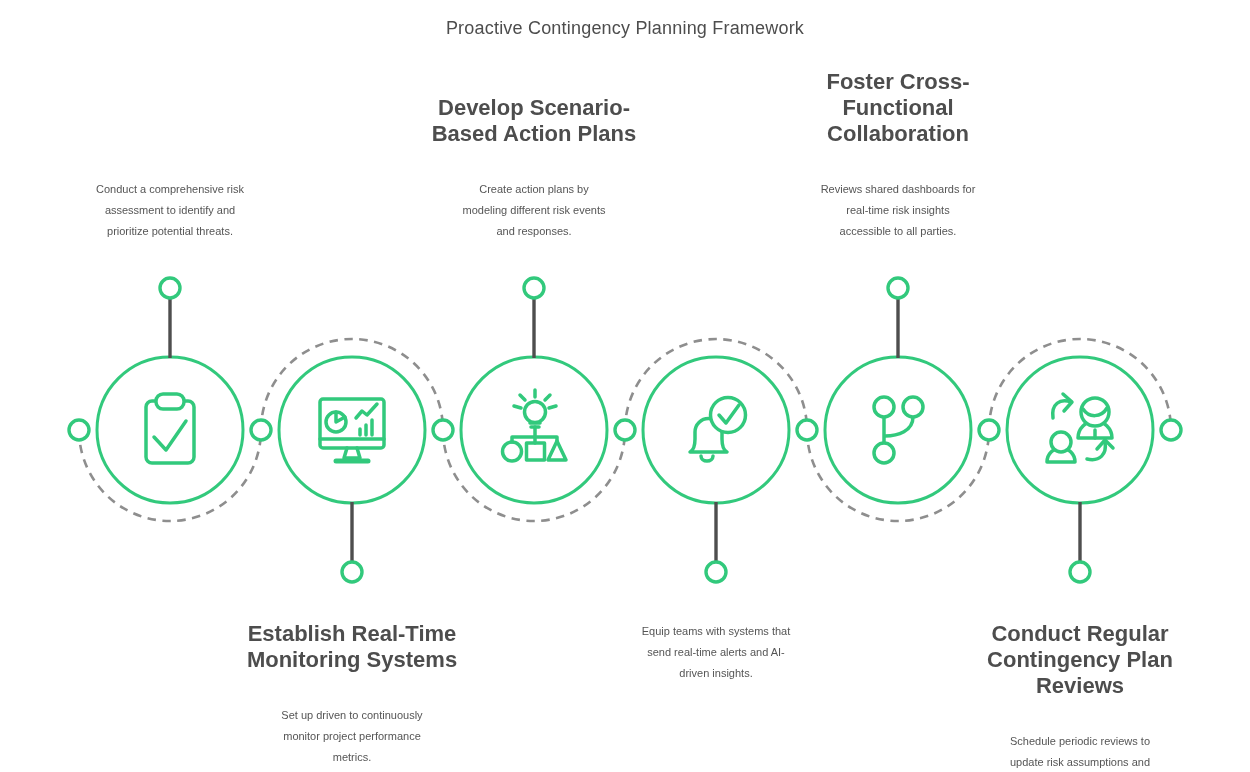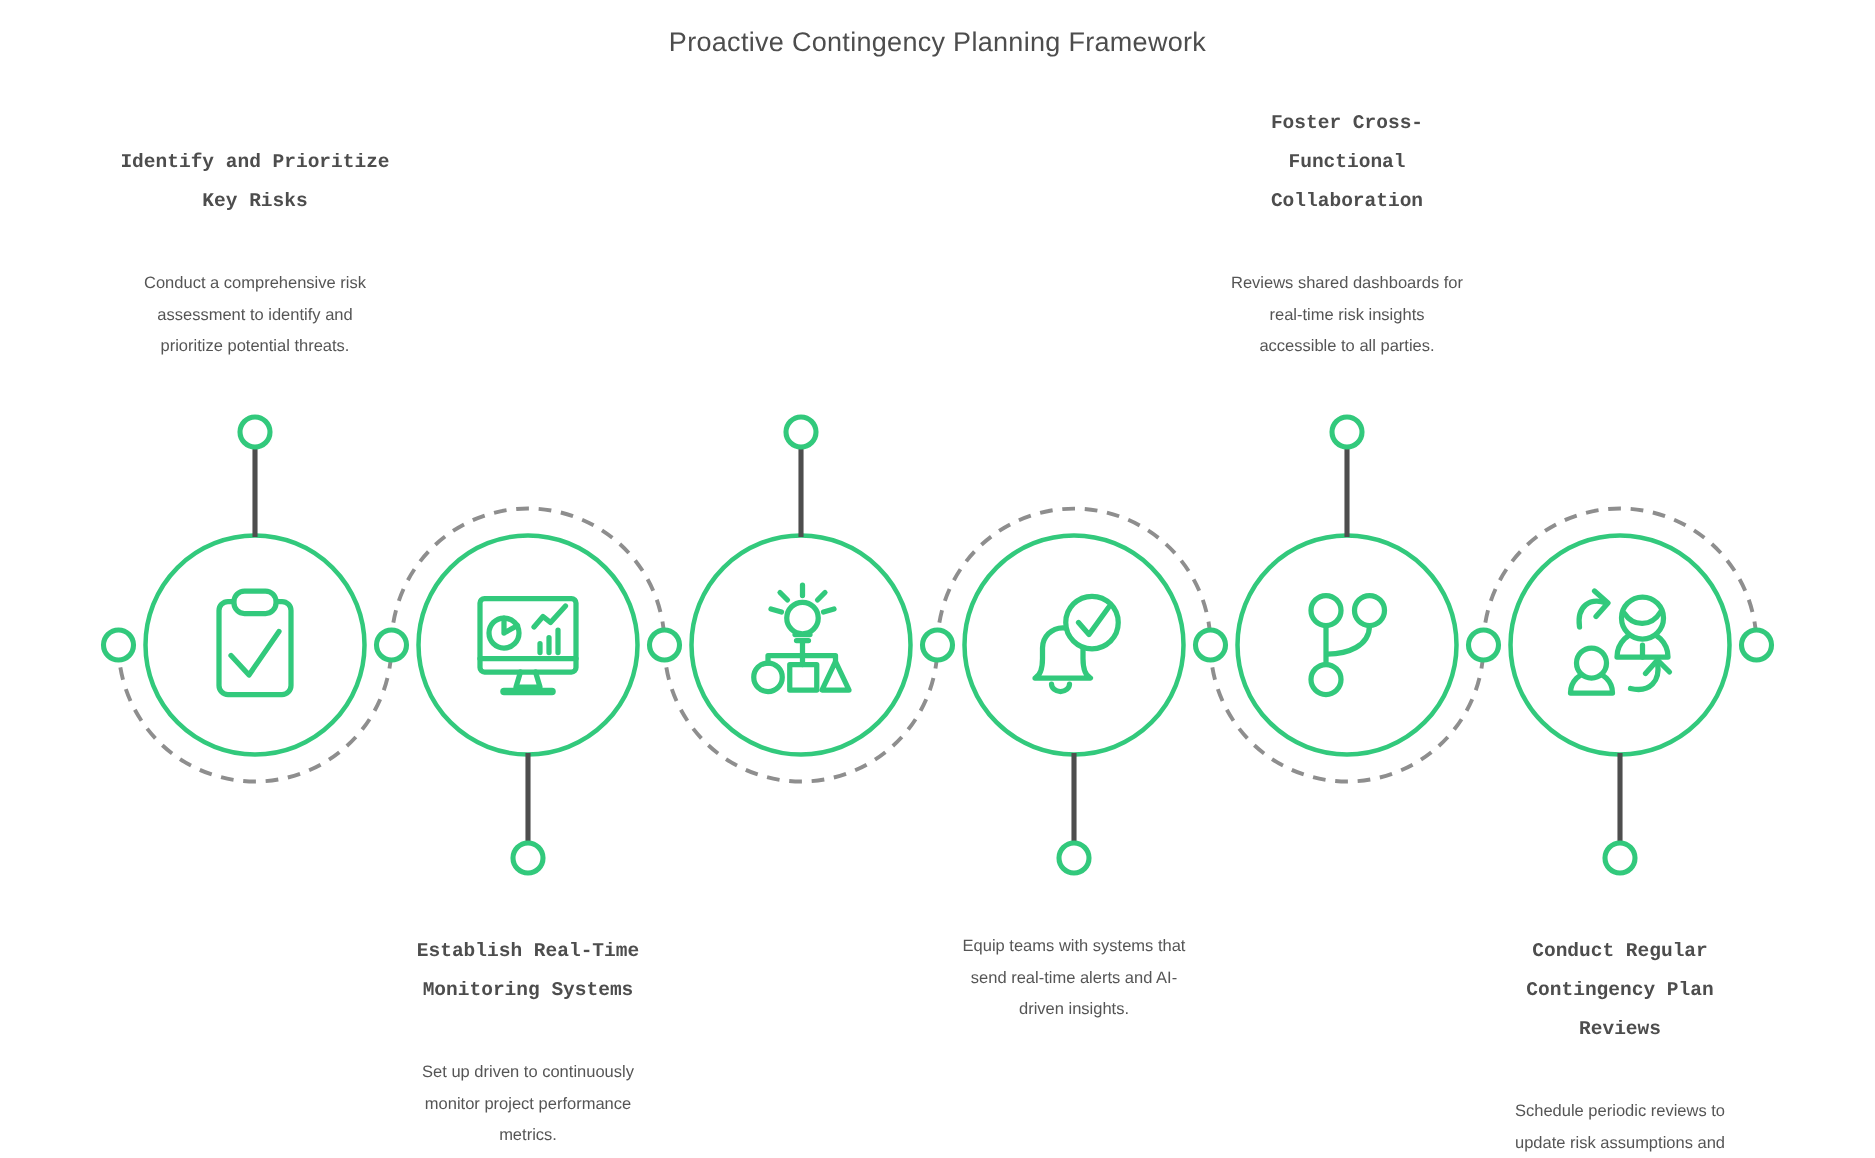--- a/index.html
+++ b/index.html
@@ -10,54 +10,59 @@
   .title{
     position:absolute;top:18px;left:0;width:100%;text-align:center;
     font-size:18px;font-weight:500;letter-spacing:.2px;color:var(--heading-text,#4d4d4d);
   }
   .step-text{
     position:absolute;width:280px;text-align:center;white-space:pre-line;
   }
   .step-text.top{bottom:512px;}
   .step-text.bottom{top:603px;}
   .step-heading{
-    font-size:13px;font-weight:700;line-height:26px;
-    color:var(--heading-text,#4d4d4d);margin:0 0 14px 0;font-family:Liberation Mono, monospace;
+    font-size:22px;font-weight:700;line-height:26px;
+    color:var(--heading-text,#4d4d4d);margin:0 0 14px 0;
   }
   .step-body{
     font-size:11px;font-weight:400;line-height:21px;
     color:var(--body-text,#555);margin:0;
   }
   svg.chain{position:absolute;left:0;top:0;}
   .ring{fill:none;stroke:var(--accent-green,#32c97c);stroke-width:3;}
   .dashed{fill:none;stroke:var(--dashed-gray,#8e8e8e);stroke-width:2.6;stroke-dasharray:8.5 6.5;}
   .node{fill:#fff;stroke:var(--accent-green,#32c97c);stroke-width:3.4;}
   .stem{stroke:var(--connector-gray,#4e4e4e);stroke-width:3.4;stroke-linecap:butt;}
   .icon{fill:none;stroke:var(--accent-green,#32c97c);stroke-width:3.5;stroke-linecap:round;stroke-linejoin:round;}
 </style>
 </head>
 <body>
 
 <div class="canvas">
 
   <div class="title">Proactive Contingency Planning Framework</div>
 
   <div class="step-text top" style="left:30px">
-    <div class="step-heading">Identify and Prioritize
-Key Risks</div>
     <div class="step-body">Conduct a comprehensive risk
 assessment to identify and
 prioritize potential threats.</div>
   </div>
   <div class="step-text bottom" style="left:212px">
     <div class="step-heading">Establish Real-Time
 Monitoring Systems</div>
     <div class="step-body">Set up driven to continuously
 monitor project performance
 metrics.</div>
+  </div>
+  <div class="step-text top" style="left:394px">
+    <div class="step-heading">Develop Scenario-
+Based Action Plans</div>
+    <div class="step-body">Create action plans by
+modeling different risk events
+and responses.</div>
   </div>
   <div class="step-text bottom" style="left:576px">
     <div class="step-body">Equip teams with systems that
 send real-time alerts and AI-
 driven insights.</div>
   </div>
   <div class="step-text top" style="left:758px">
     <div class="step-heading">Foster Cross-
 Functional
 Collaboration</div>

